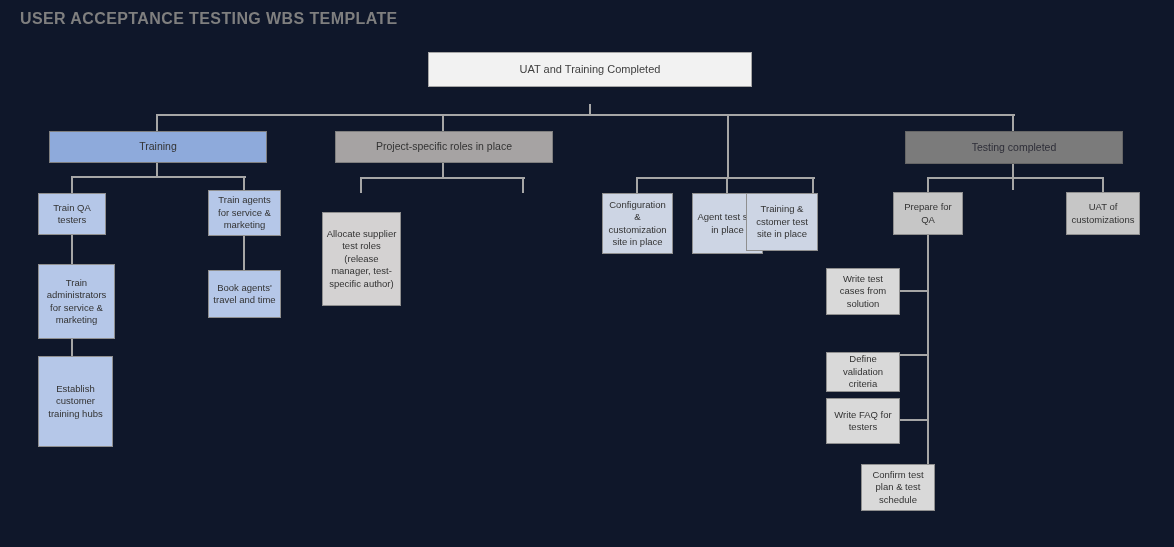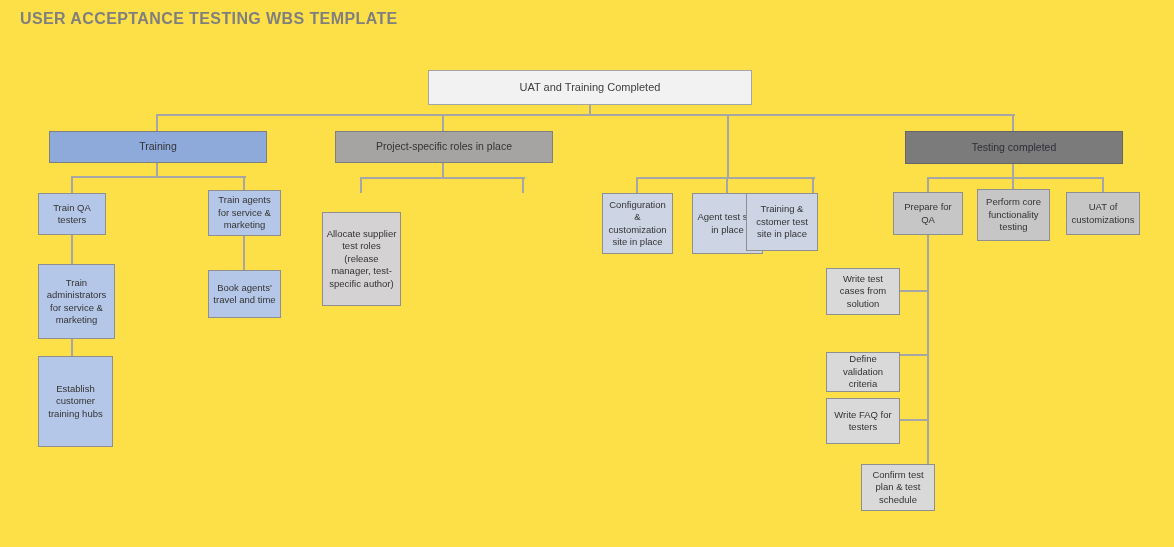--- a/index.html
+++ b/index.html
@@ -2,21 +2,21 @@
 <html><head>
 <meta charset="utf-8">
 <style>
   * { margin: 0; padding: 0; box-sizing: border-box; }
   html, body { background: #ffffff; }
   body { font-family: "Liberation Sans", sans-serif; }
   .canvas {
     position: relative;
     width: 1174px;
     height: 547px;
-    background: #fde047;
+    background: #0f172a;
     overflow: hidden;
   }
   .page-title {
     position: absolute;
     left: 20px; top: 10px;
     font-size: 16px;
     font-weight: bold;
     letter-spacing: 0.4px;
     color: #7f7f7f;
   }
@@ -86,40 +86,39 @@
 
   <div class="line h" style="left:928px; top:177px; width:176px;"></div>
   <div class="line v" style="left:927px; top:177px; height:311px;"></div>
   <div class="line v" style="left:1102px; top:177px; height:15px;"></div>
 
   <div class="line h" style="left:899px; top:290px; width:29px;"></div>
   <div class="line h" style="left:899px; top:354px; width:29px;"></div>
   <div class="line h" style="left:899px; top:419px; width:29px;"></div>
   <div class="line h" style="left:899px; top:486px; width:29px;"></div>
 
-  <div class="node tier1" style="left:428px; top:70px; width:324px; height:35px;">UAT and Training Completed</div>
+  <div class="node tier1" style="left:428px; top:52px; width:324px; height:35px;">UAT and Training Completed</div>
 
   <div class="node hdr hdr-blue" style="left:49px; top:131px; width:218px; height:32px;">Training</div>
   <div class="node hdr hdr-gray" style="left:335px; top:131px; width:218px; height:32px;">Project-specific roles in place</div>
   <div class="node hdr hdr-dark" style="left:905px; top:131px; width:218px; height:33px;">Testing completed</div>
 
   <div class="node c-lblue" style="left:38px; top:193px; width:68px; height:42px;">Train QA testers</div>
   <div class="node c-lblue" style="left:208px; top:190px; width:73px; height:46px;">Train agents for service &amp; marketing</div>
   <div class="node c-lblue" style="left:38px; top:264px; width:77px; height:75px;">Train administrators for service &amp; marketing</div>
   <div class="node c-lblue" style="left:208px; top:270px; width:73px; height:48px;">Book agents' travel and time</div>
   <div class="node c-lblue" style="left:38px; top:356px; width:75px; height:91px;">Establish customer training hubs</div>
 
   <div class="node c-lgray" style="left:322px; top:193px; width:79px; height:94px;margin-top:19px;">Allocate supplier test roles (release manager, test-specific author)</div>
 
   <div class="node c-pblue" style="left:602px; top:193px; width:71px; height:61px;">Configuration &amp; customization site in place</div>
   <div class="node c-pblue" style="left:692px; top:193px; width:71px; height:61px;">Agent test site in place</div>
   <div class="node c-pblue" style="left:746px; top:193px; width:72px; height:58px;">Training &amp; cstomer test site in place</div>
 
   <div class="node c-mgray" style="left:893px; top:192px; width:70px; height:43px;">Prepare for QA</div>
-  <div class="node c-mgray" style="left:977px; top:189px; width:73px; height:52px;">Perform core functionality testing</div>
   <div class="node c-mgray" style="left:1066px; top:192px; width:74px; height:43px;">UAT of customizations</div>
 
   <div class="node c-chain" style="left:826px; top:268px; width:74px; height:47px;">Write test cases from solution</div>
   <div class="node c-chain" style="left:826px; top:352px; width:74px; height:40px;">Define validation criteria</div>
   <div class="node c-chain" style="left:826px; top:398px; width:74px; height:46px;">Write FAQ for testers</div>
   <div class="node c-chain" style="left:826px; top:464px; width:74px; height:47px;margin-left:35px;">Confirm test plan &amp; test schedule</div>
 
 </div>
 
 </body></html>

